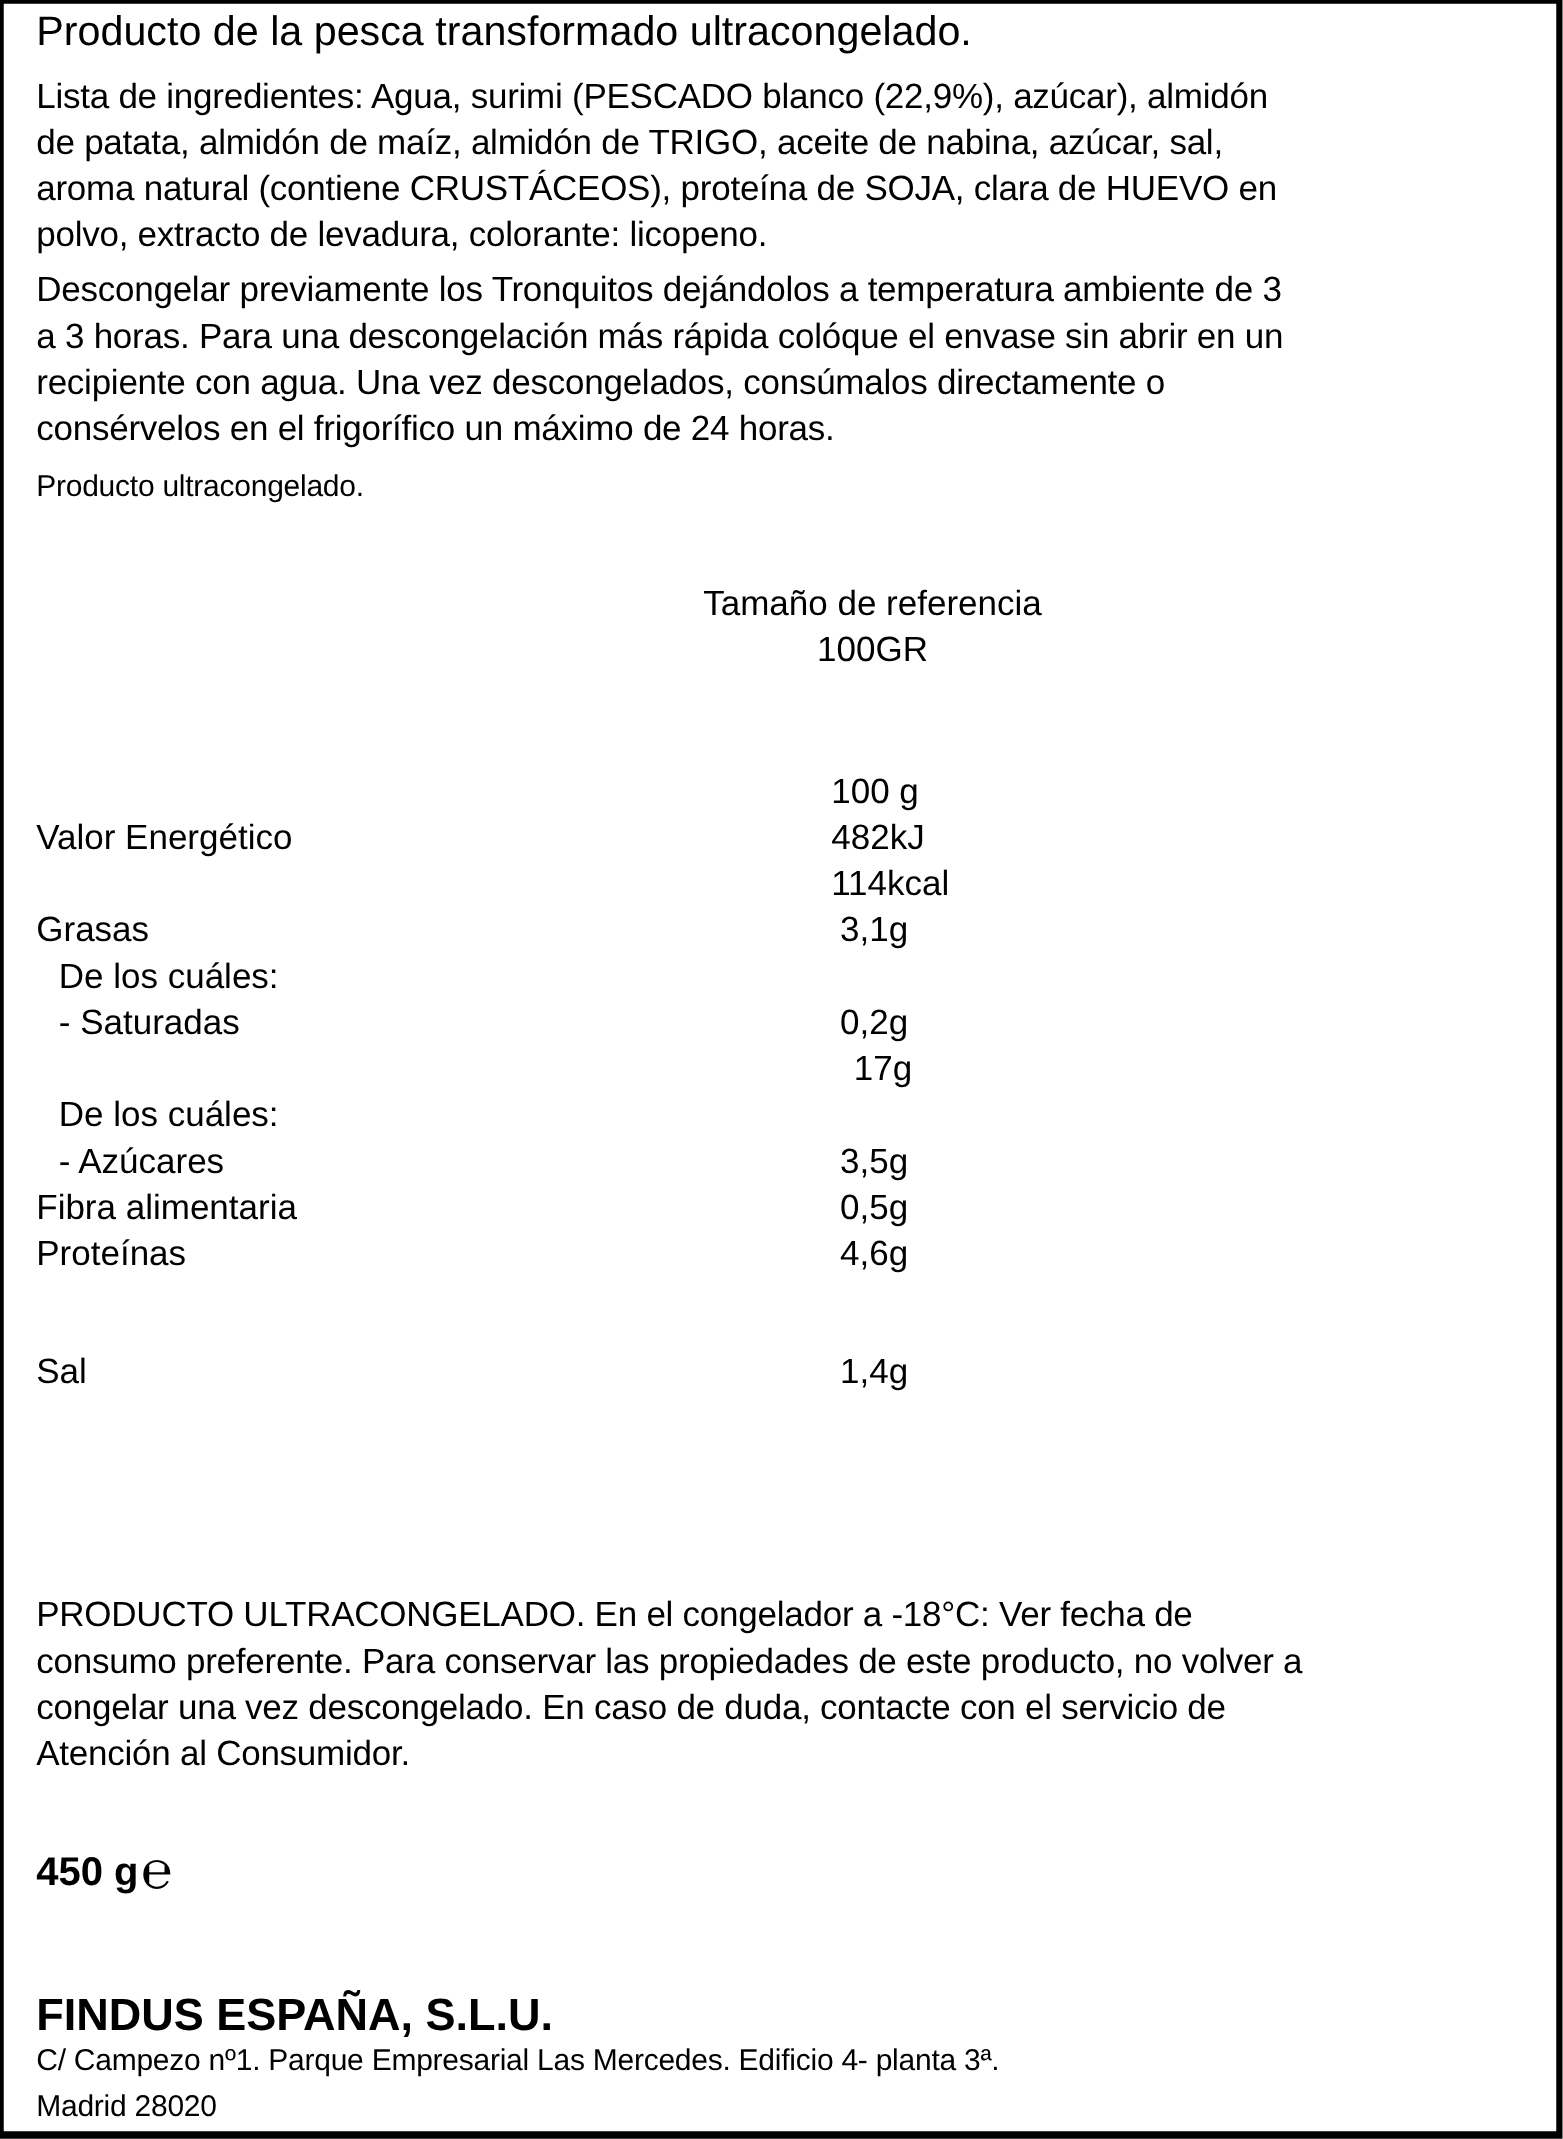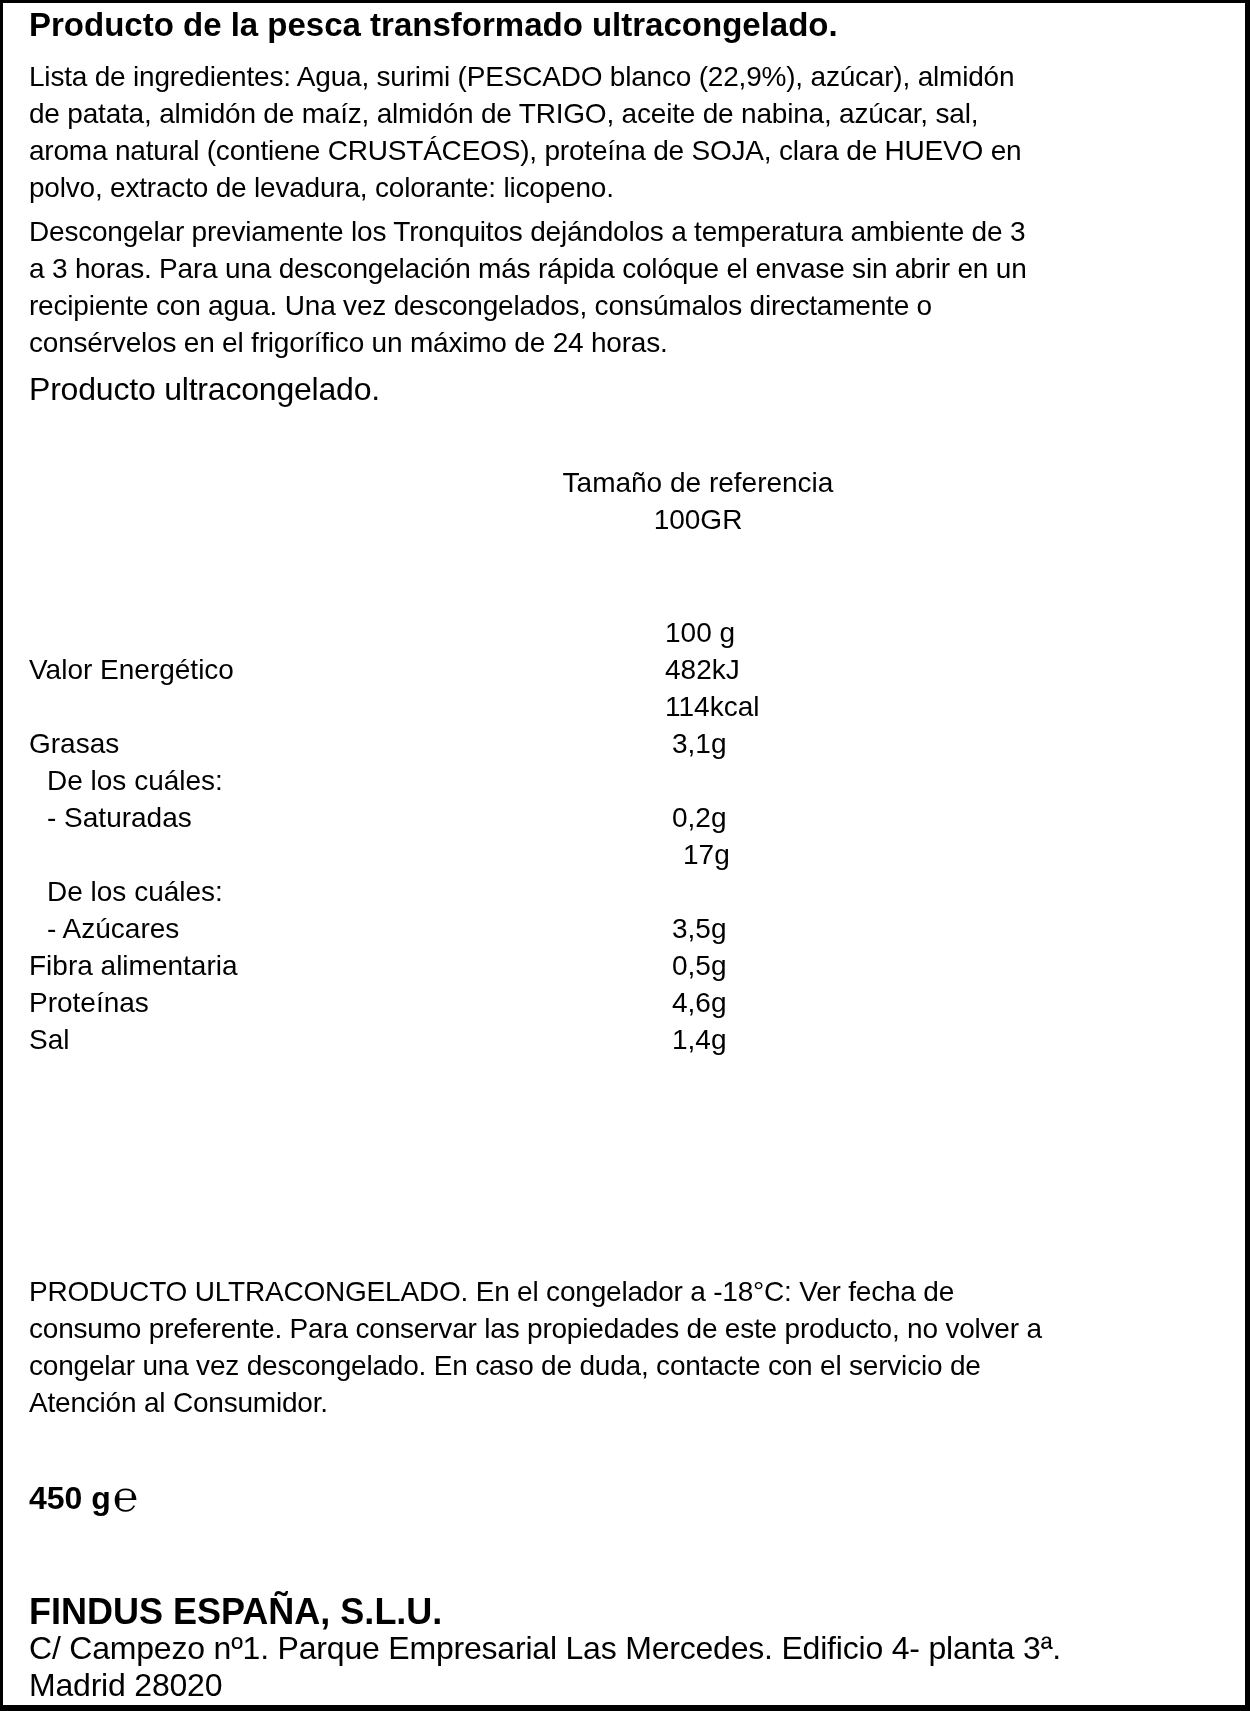--- a/index.html
+++ b/index.html
@@ -22,31 +22,31 @@
       box-sizing: border-box;
       border-left: 3px solid #000;
       border-top: 3px solid #000;
       border-right: 5px solid #000;
       border-bottom: 6px solid #000;
       background: #fff;
     }
     .t {
       position: absolute;
       left: 26px;
-      font-size: 32px;
+      font-size: 24px;
       line-height: 37px;
       white-space: nowrap;
       letter-spacing: -0.2px;
     }
     .title {
       position: absolute;
       left: 26px;
       top: 2px;
       font-size: 33px;
-      font-weight: bold;
+      font-weight: normal;
       line-height: 40px;
       white-space: nowrap;
     }
     .block {
       position: absolute;
       left: 26px;
       font-size: 28px;
       line-height: 37px;
       letter-spacing: -0.2px;
     }
@@ -164,21 +164,21 @@
       <span class="val left" style="left:643px;">3,5g</span>
     </div>
     <div class="nut-row" style="top:944px;">
       <span class="lbl">Fibra  alimentaria</span>
       <span class="val left" style="left:643px;">0,5g</span>
     </div>
     <div class="nut-row" style="top:981px;">
       <span class="lbl">Proteínas</span>
       <span class="val left" style="left:643px;">4,6g</span>
     </div>
-    <div class="nut-row" style="top:1018px;">
+    <div class="nut-row" style="top:1075px;">
       <span class="lbl">Sal</span>
       <span class="val left" style="left:643px;">1,4g</span>
     </div>
   </div>
 
   <div class="block" style="top:1270px;">
     <span class="line">PRODUCTO ULTRACONGELADO. En el congelador a -18°C: Ver fecha de</span>
     <span class="line">consumo preferente. Para conservar las propiedades de este producto, no volver a</span>
     <span class="line">congelar una vez descongelado. En caso de duda, contacte con el servicio de</span>
     <span class="line">Atención al Consumidor.</span>

